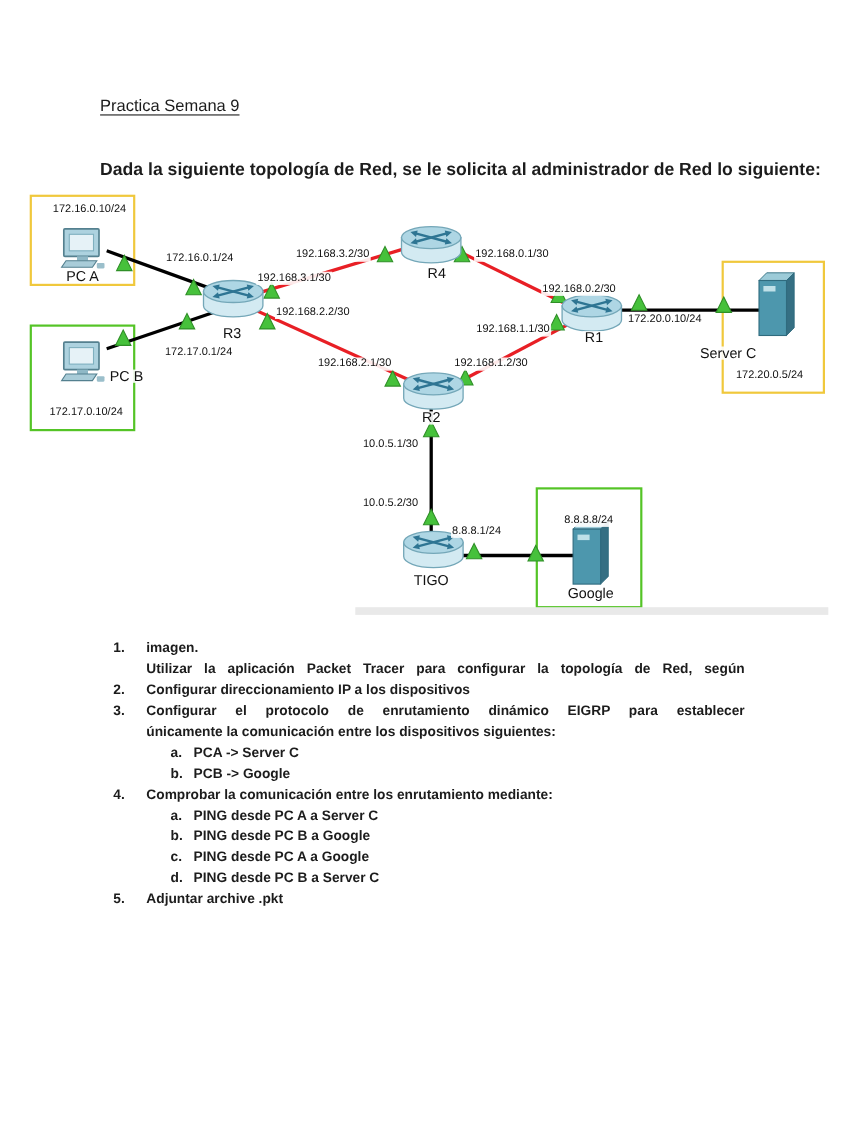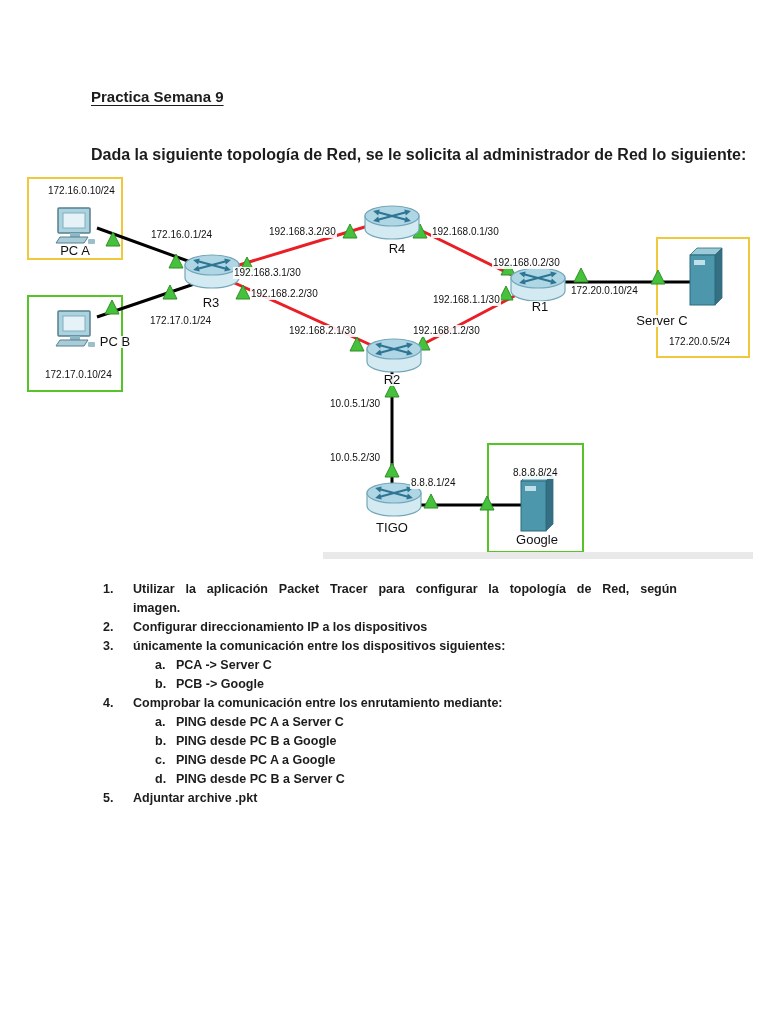--- a/index.html
+++ b/index.html
@@ -1,18 +1,18 @@
 <!DOCTYPE html>
 <html><head>
 <meta charset="utf-8">
 <style>
   html,body{margin:0;padding:0;background:#fff;}
   .page{position:relative;width:768px;height:1024px;background:#ffffff;overflow:hidden;
         font-family:"Liberation Sans",sans-serif;color:#1c1c1c;}
-  .title{position:absolute;left:91px;top:88px;font-size:15px;font-weight:bold;
+  .title{position:absolute;left:91px;top:88px;font-size:15px;font-weight:normal;
          text-decoration:underline;text-underline-offset:3px;}
   .intro{position:absolute;left:91px;top:146px;font-size:16px;font-weight:bold;white-space:nowrap;}
   
   .diagram{position:absolute;left:0;top:0;width:684px;height:570px;}
   .diagram svg{position:absolute;left:0;top:0;}
   .lbl{position:absolute;font-size:10px;line-height:12px;background:rgba(255,255,255,0.9);
        padding:0 1px;white-space:nowrap;color:#111;}
   .devlbl{position:absolute;font-size:13px;line-height:12px;background:rgba(255,255,255,0.9);
           padding:0 2px;white-space:nowrap;color:#111;transform:translateX(-50%);}
   
@@ -122,24 +122,24 @@
         <rect x="694" y="260" width="11" height="5" fill="#bfe0e8"></rect>
         <polygon points="521,481 546,481 553,474 528,474" fill="#9ccbd8" stroke="#2f6b7e" stroke-width="0.8"></polygon>
         <polygon points="546,481 553,474 553,524 546,531" fill="#356f83" stroke="#2f6b7e" stroke-width="0.8"></polygon>
         <rect x="521" y="481" width="25" height="50" fill="#4d97ad" stroke="#2f6b7e" stroke-width="1"></rect>
         <rect x="525" y="486" width="11" height="5" fill="#bfe0e8"></rect>
       </svg>
     <div id="topology-labels">
         <div class="lbl" style="left: 47px; top: 185px;">172.16.0.10/24</div>
         <div class="lbl" style="left: 150px; top: 229px;">172.16.0.1/24</div>
         <div class="lbl" style="left: 268px; top: 226px;">192.168.3.2/30</div>
-        <div class="lbl" style="left: 233px; top: 247px; margin-top: 20px;">192.168.3.1/30</div>
+        <div class="lbl" style="left: 233px; top: 247px;">192.168.3.1/30</div>
         <div class="lbl" style="left: 431px; top: 226px;">192.168.0.1/30</div>
         <div class="lbl" style="left: 492px; top: 257px;">192.168.0.2/30</div>
-        <div class="lbl" style="left: 250px; top: 288px;">192.168.2.2/30</div>
+        <div class="lbl" style="left: 250px; top: 278px;">192.168.2.2/30</div>
         <div class="lbl" style="left: 432px; top: 294px;">192.168.1.1/30</div>
         <div class="lbl" style="left: 570px; top: 285px;">172.20.0.10/24</div>
         <div class="lbl" style="left: 149px; top: 315px;">172.17.0.1/24</div>
         <div class="lbl" style="left: 44px; top: 369px;">172.17.0.10/24</div>
         <div class="lbl" style="left: 288px; top: 325px;">192.168.2.1/30</div>
         <div class="lbl" style="left: 412px; top: 325px;">192.168.1.2/30</div>
         <div class="lbl" style="left: 329px; top: 398px;">10.0.5.1/30</div>
         <div class="lbl" style="left: 329px; top: 452px;">10.0.5.2/30</div>
         <div class="lbl" style="left: 410px; top: 477px;">8.8.8.1/24</div>
         <div class="lbl" style="left: 512px; top: 455px; margin-top: 12px;">8.8.8.8/24</div>
@@ -153,33 +153,34 @@
         <div class="devlbl" style="left: 392px; top: 522px;">TIGO</div>
         <div class="devlbl" style="left: 662px; top: 315px;">Server C</div>
         <div class="devlbl" style="left: 537px; top: 534px;">Google</div>
       </div>
   </div>
 
   <div class="tasks" id="task-list">
       <div class="titem">
         <span class="tnum">1.</span>
         <div class="tbody">
+          <div class="tline">imagen.</div>
           <div class="tline just">Utilizar la aplicación Packet Tracer para configurar la topología de Red, según</div>
-          <div class="tline">imagen.</div>
         </div>
       </div>
       <div class="titem">
         <span class="tnum">2.</span>
         <div class="tbody">
           <div class="tline">Configurar direccionamiento IP a los dispositivos</div>
         </div>
       </div>
       <div class="titem">
         <span class="tnum">3.</span>
         <div class="tbody">
+          <div class="tline just">Configurar el protocolo de enrutamiento dinámico EIGRP para establecer</div>
           <div class="tline">únicamente la comunicación entre los dispositivos siguientes:</div>
           <div class="tsub"><span class="tletter">a.</span><span>PCA -&gt; Server C</span></div>
           <div class="tsub"><span class="tletter">b.</span><span>PCB -&gt; Google</span></div>
         </div>
       </div>
       <div class="titem">
         <span class="tnum">4.</span>
         <div class="tbody">
           <div class="tline">Comprobar la comunicación entre los enrutamiento mediante:</div>
           <div class="tsub"><span class="tletter">a.</span><span>PING desde PC A a Server C</span></div>

